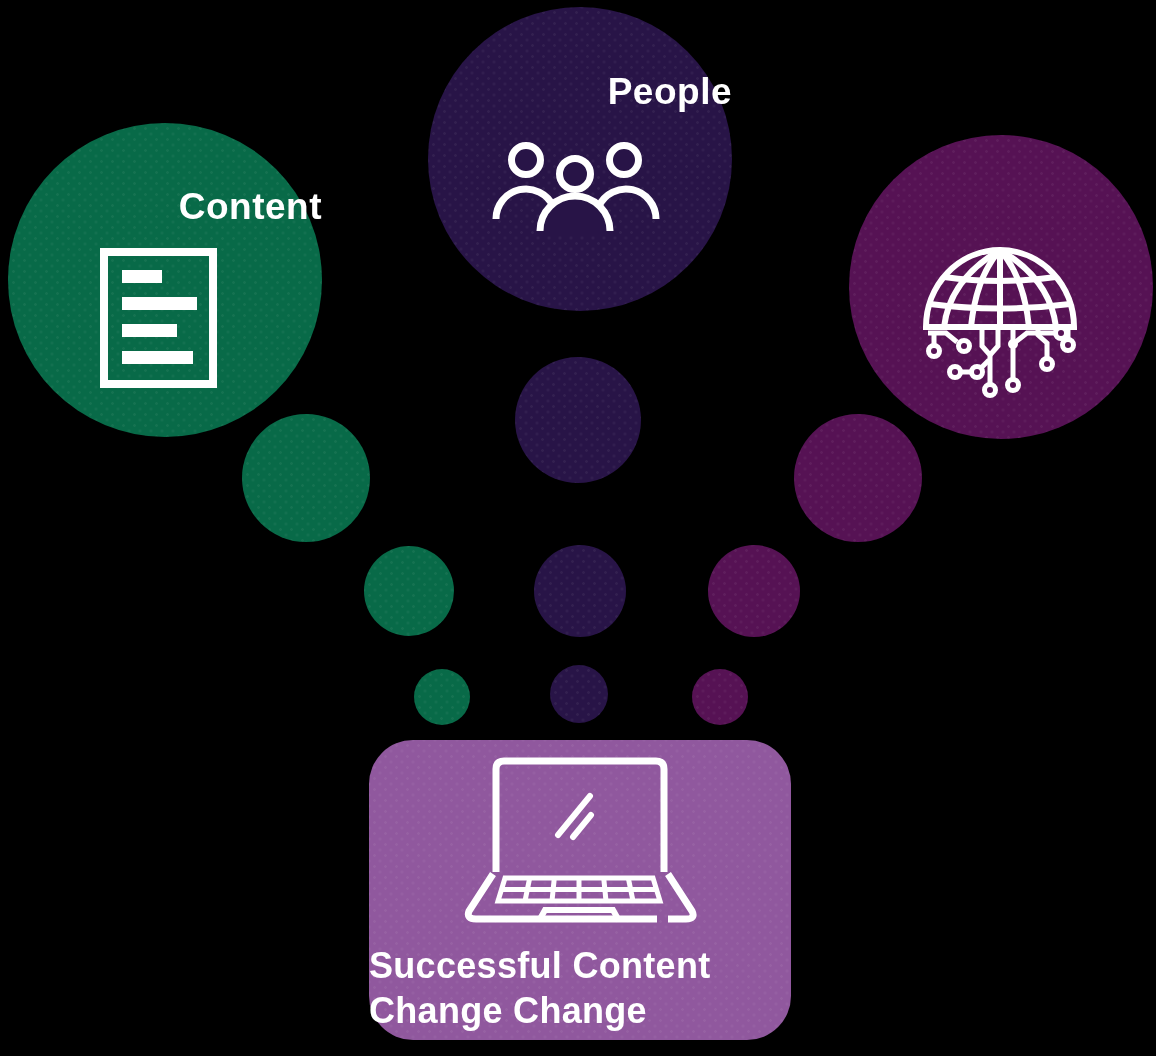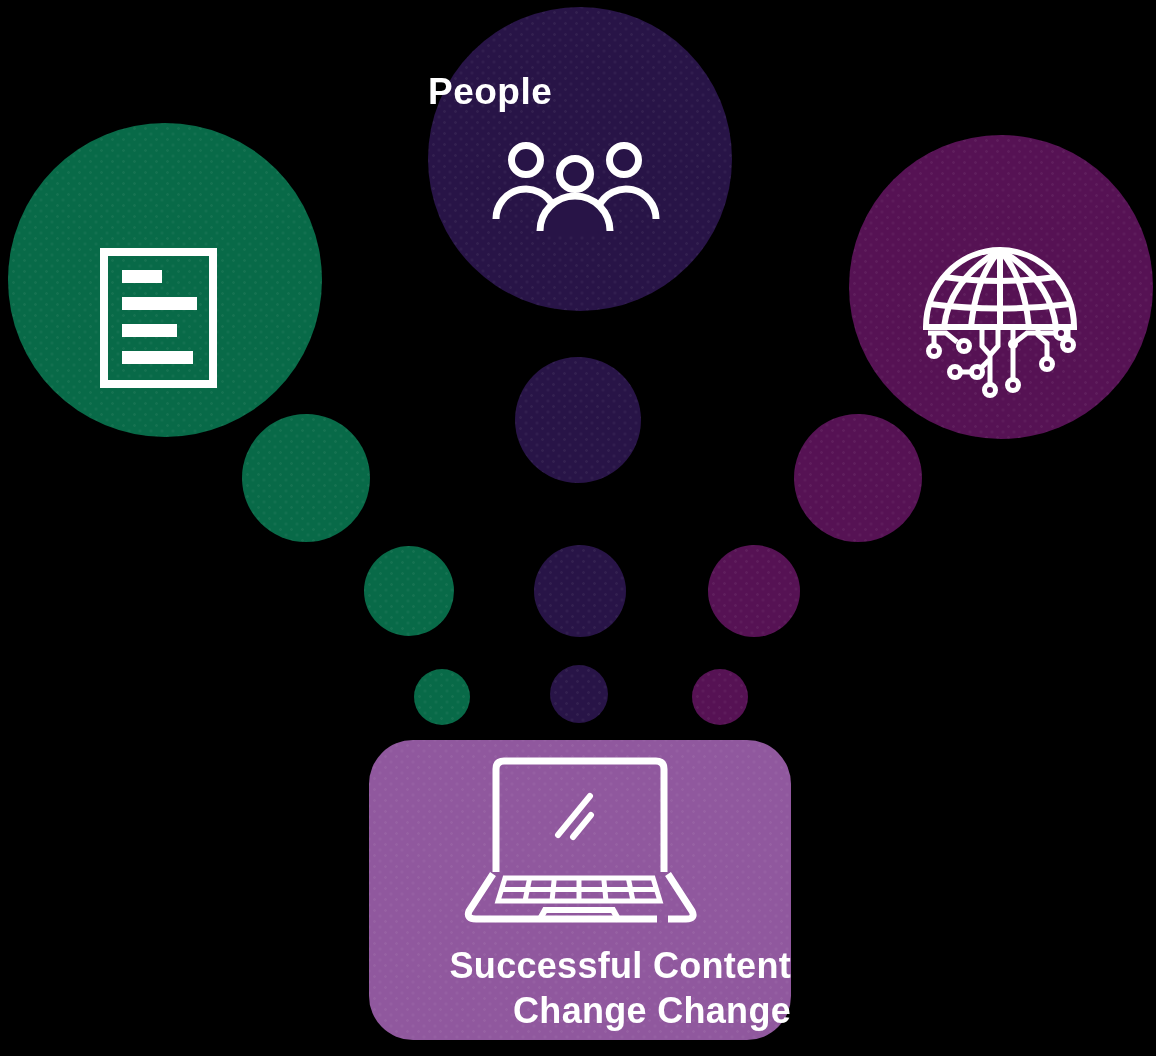--- a/index.html
+++ b/index.html
@@ -12,21 +12,21 @@
     background-image:
       radial-gradient(circle, rgba(255,255,255,0.05) 1.3px, transparent 1.5px),
       radial-gradient(circle, rgba(255,255,255,0.05) 1.3px, transparent 1.5px);
     background-size:11px 11px, 11px 11px;
     background-position:0 0, 5.5px 5.5px;
   }
   .green{background-color:#086A48;}
   .navy{background-color:#281447;}
   .plum{background-color:#561254;}
   .circle-label{
-    position:absolute;left:0;width:100%;text-align:left;
+    position:absolute;left:0;width:100%;text-align:right;
     color:#FFFFFF;font-weight:bold;font-size:37px;letter-spacing:0.5px;
   }
   .icon-wrap{position:absolute;line-height:0;}
   #content-circle{left:8px;top:123px;width:314px;height:314px;}
   #content-circle .circle-label{top:63px;}
   #content-circle .icon-wrap{left:92px;top:125px;}
   #people-circle{left:428px;top:7px;width:304px;height:304px;}
   #people-circle .circle-label{top:64px;}
   #people-circle .icon-wrap{left:64px;top:134px;}
   #technology-circle{left:849px;top:135px;width:304px;height:304px;}
@@ -36,30 +36,31 @@
     position:absolute;left:369px;top:740px;width:422px;height:300px;
     border-radius:44px;background-color:#90589E;
     background-image:
       radial-gradient(circle, rgba(255,255,255,0.05) 1.3px, transparent 1.5px),
       radial-gradient(circle, rgba(255,255,255,0.05) 1.3px, transparent 1.5px);
     background-size:11px 11px, 11px 11px;
     background-position:0 0, 5.5px 5.5px;
   }
   #outcome-card .icon-wrap{left:91px;top:16px;}
   .outcome-label{
-    position:absolute;top:203px;left:0;width:100%;text-align:right;
+    position:absolute;top:203px;left:0;width:100%;text-align:left;
     color:#fff;font-weight:bold;font-size:36px;line-height:45px;letter-spacing:0.3px;
   }
 </style>
 </head>
 <body>
 
 <div id="stage">
 
   <div id="content-circle" class="bubble green">
+    <div class="circle-label">Content</div>
     <div class="icon-wrap">
       <svg width="117" height="140" viewBox="0 0 117 140">
         <rect x="4" y="4" width="109" height="132" fill="none" stroke="#fff" stroke-width="8"></rect>
         <rect x="22" y="22" width="40" height="13" fill="#fff"></rect>
         <rect x="22" y="49" width="75" height="13" fill="#fff"></rect>
         <rect x="22" y="76" width="55" height="13" fill="#fff"></rect>
         <rect x="22" y="103" width="71" height="13" fill="#fff"></rect>
       </svg>
     </div>
   </div>

